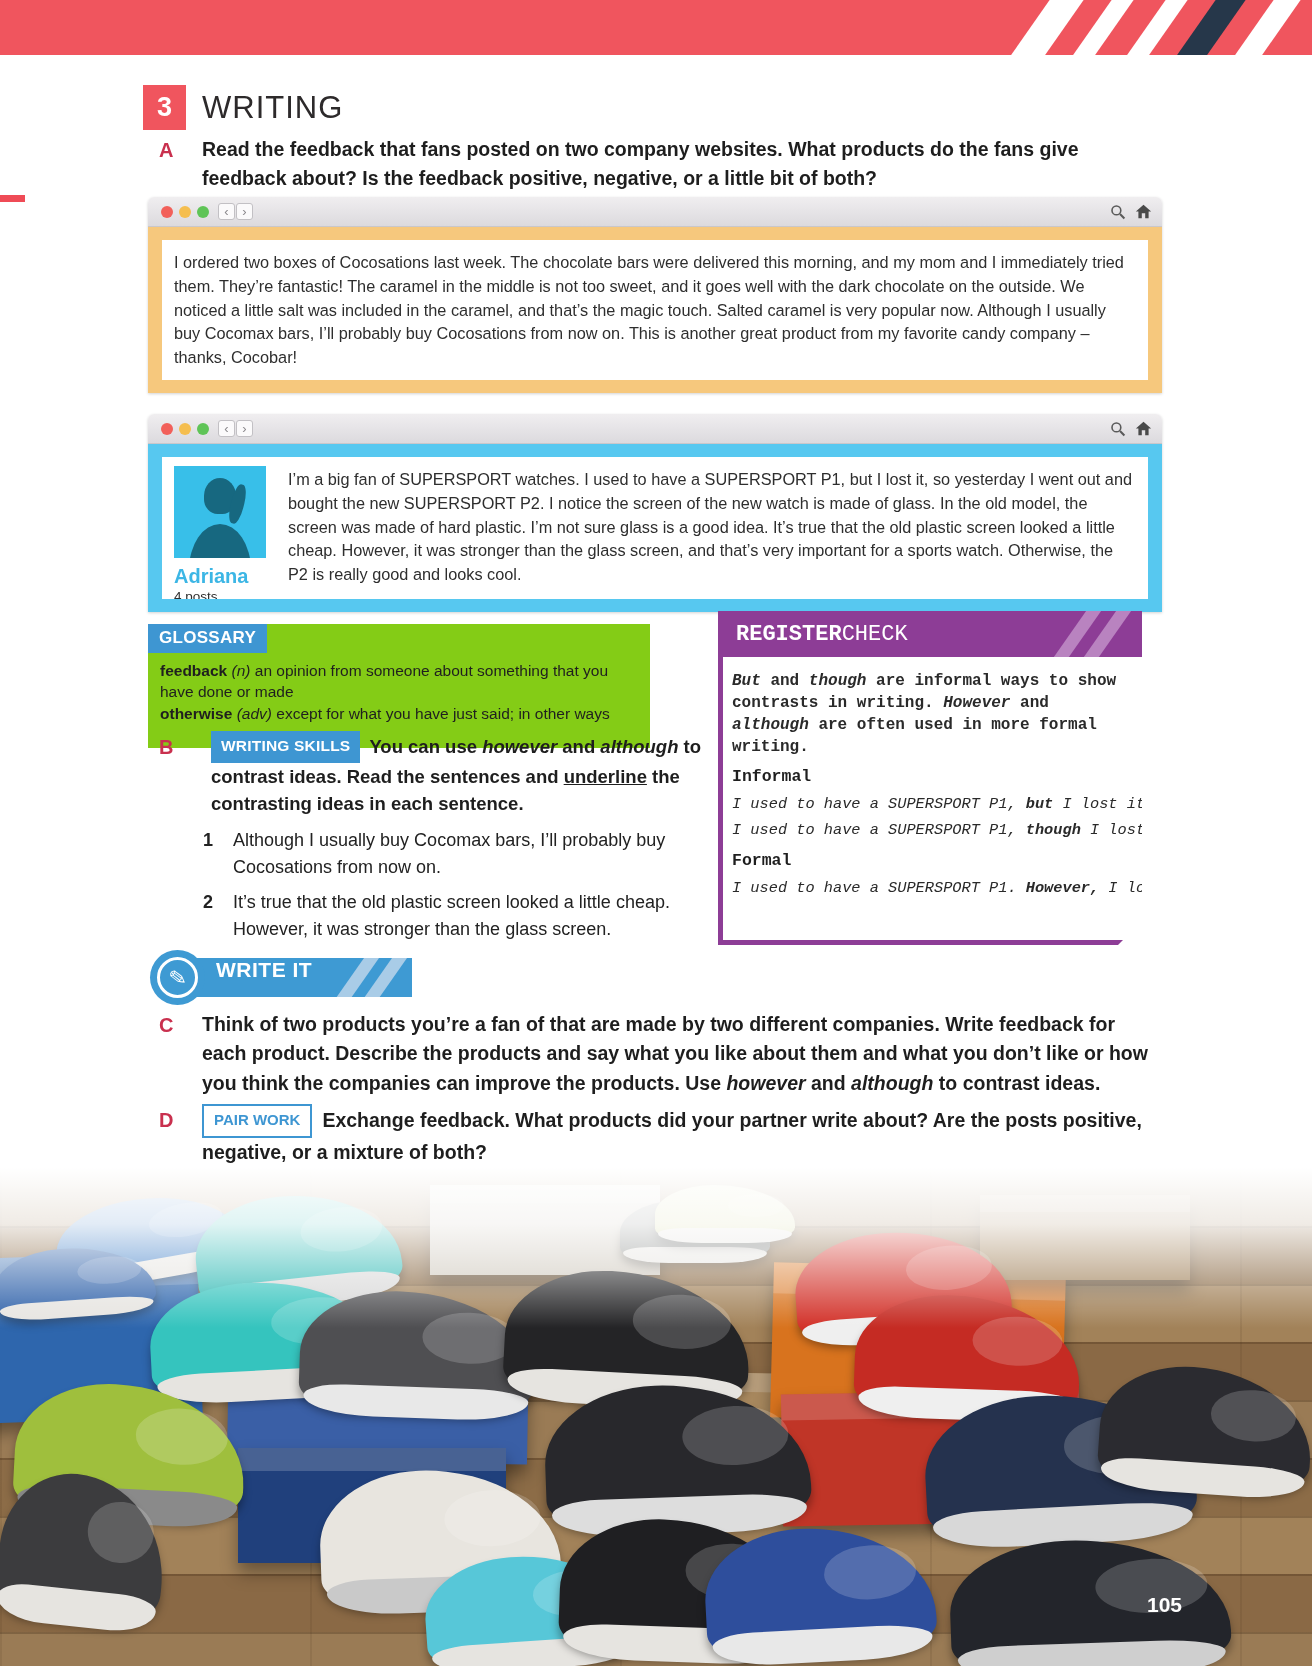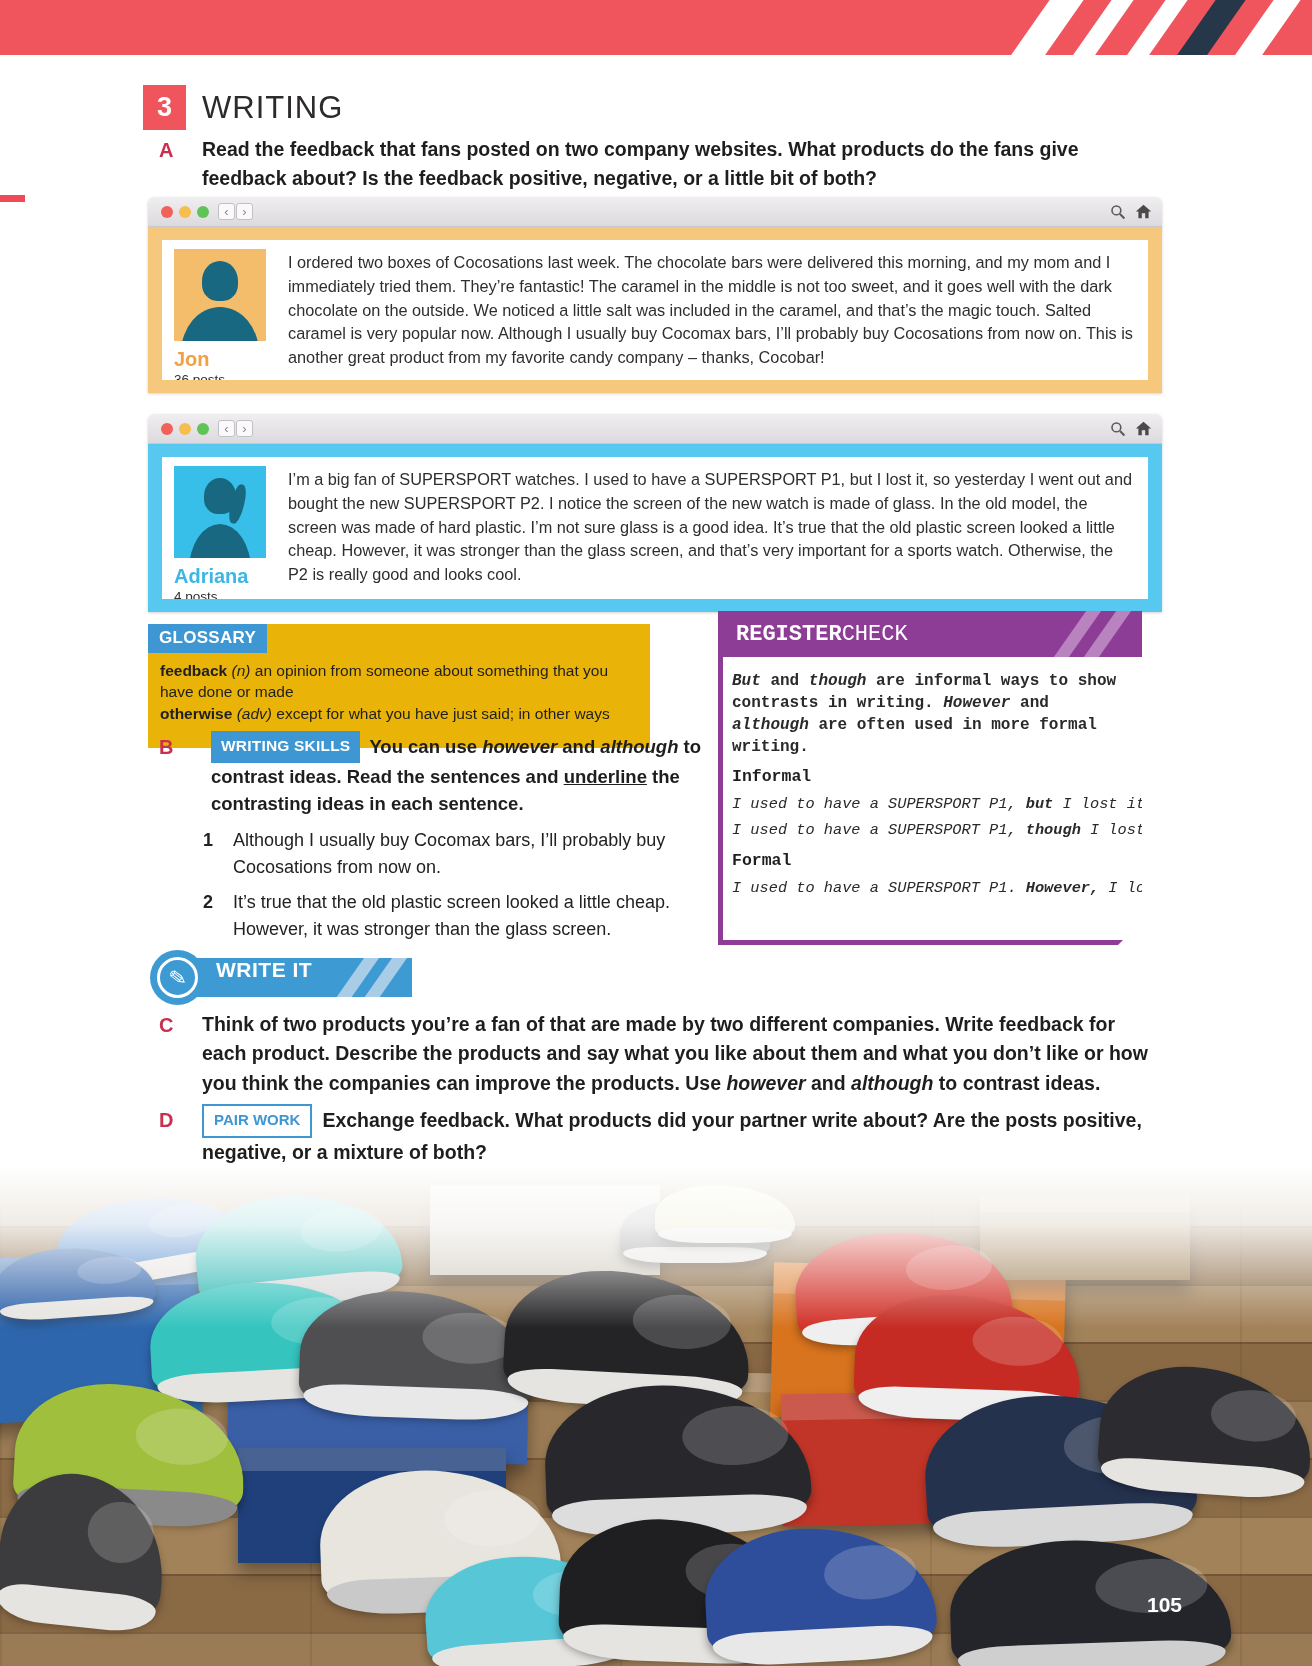--- a/index.html
+++ b/index.html
@@ -50,21 +50,21 @@
   .av-pony { display:none; }
   .avatar.female .av-pony { display:block; position:absolute; left:57px; top:18px; width:13px; height:40px;
                             border-radius:45%; background:#176880; transform:rotate(14deg); }
   .uname { font-weight:700; font-size:20px; margin-top:7px; }
   .win1 .uname { color:#EFA143; }
   .win2 .uname { color:#3CB6E5; }
   .ucount { font-size:13.5px; color:#2F2F2F; margin-top:1px; }
   .post-text { font-size:16.3px; color:#2E2E2E; line-height:1.46; padding-top:2px; }
 
   
-  .glossary { position:absolute; left:148px; top:624px; width:502px; height:124px; background:#eab308; }
+  .glossary { position:absolute; left:148px; top:624px; width:502px; height:124px; background:#84cc16; }
   .glossary-chip { position:absolute; top:0; left:0; background:#3E96D2; color:#fff; font-weight:700;
                    font-size:17px; padding:4px 11px 5px; letter-spacing:.3px; }
   .glossary-entries { padding:36px 12px 8px 12px; font-size:15.5px; line-height:1.38; color:#1F1F1F; }
 
   
   .regcheck { position:absolute; left:718px; top:611px; width:424px;font-family:Liberation Mono, monospace; }
   .rc-header { height:46px; background:#8D3D96; color:#fff; display:flex; align-items:center;
                padding-left:18px; font-size:22px; position:relative; overflow:hidden; }
   .rc-header .rc-b { font-weight:700; }
   .rc-header .stripe { position:absolute; top:-8px; height:62px; background:#B983C0; transform:skewX(-35deg); }
@@ -146,28 +146,20 @@
           <circle cx="8" cy="8" r="5.5" fill="none" stroke="#5A5A5A" stroke-width="2"></circle>
           <line x1="12.5" y1="12.5" x2="18" y2="18" stroke="#5A5A5A" stroke-width="2.6"></line>
         </svg>
       <svg width="17" height="17" viewBox="0 0 20 20">
           <path d="M10 2 L19 10 H16 V18 H12 V12 H8 V18 H4 V10 H1 Z" fill="#4A4A4A"></path>
         </svg>
     </span>
   </div>
   <div class="frame">
     <div class="content">
-      <div class="usercol">
-        <div class="avatar male">
-          <span class="av-head"></span>
-            <span class="av-body"></span>
-        </div>
-        <div class="uname">Jon</div>
-        <div class="ucount">36 posts</div>
-      </div>
       <div class="post-text">I ordered two boxes of Cocosations last week. The chocolate bars were delivered this morning, and my mom and I immediately tried them. They’re fantastic! The caramel in the middle is not too sweet, and it goes well with the dark chocolate on the outside. We noticed a little salt was included in the caramel, and that’s the magic touch. Salted caramel is very popular now. Although I usually buy Cocomax bars, I’ll probably buy Cocosations from now on. This is another great product from my favorite candy company – thanks, Cocobar!</div>
     </div>
   </div>
 </div>
 
 <div class="bwin win2" style="top:414px;">
   <div class="titlebar">
     <span class="dot dot-r"></span>
     <span class="dot dot-y"></span>
     <span class="dot dot-g"></span>

